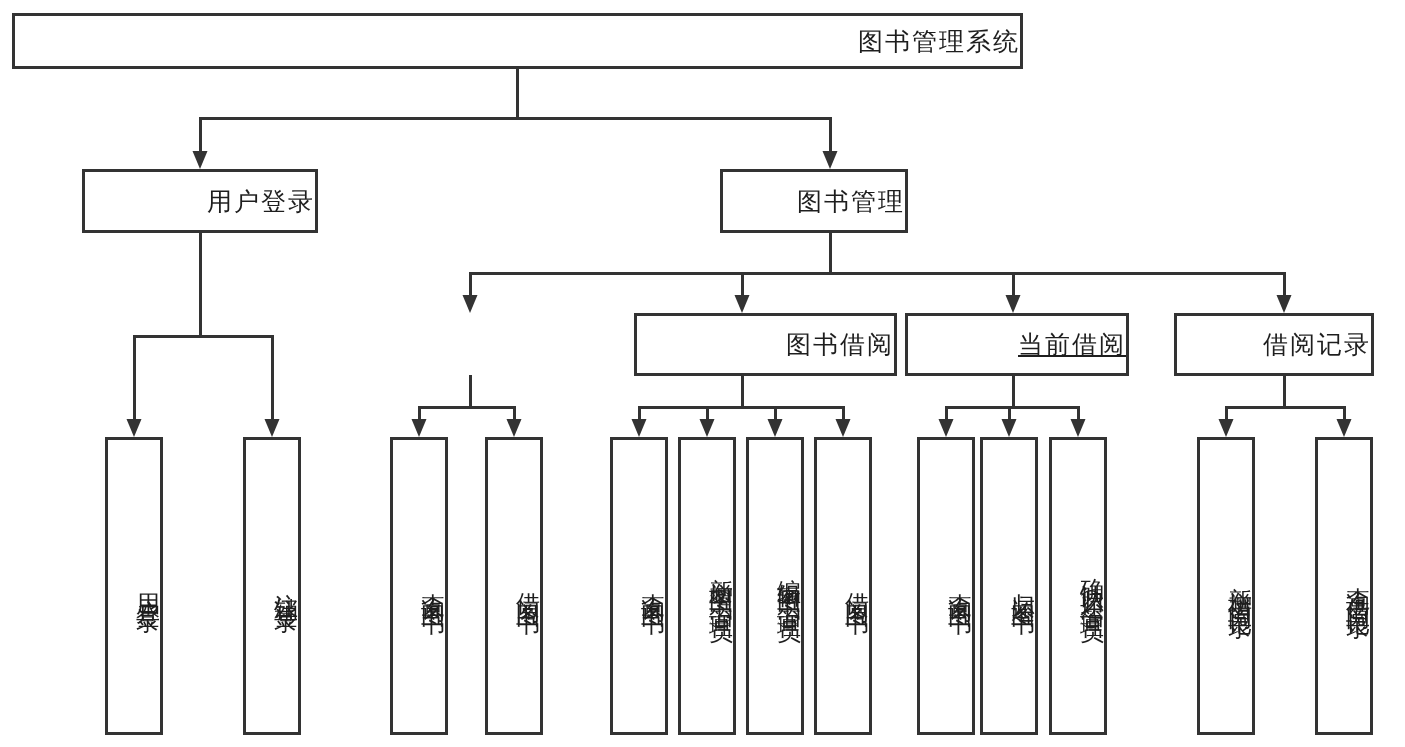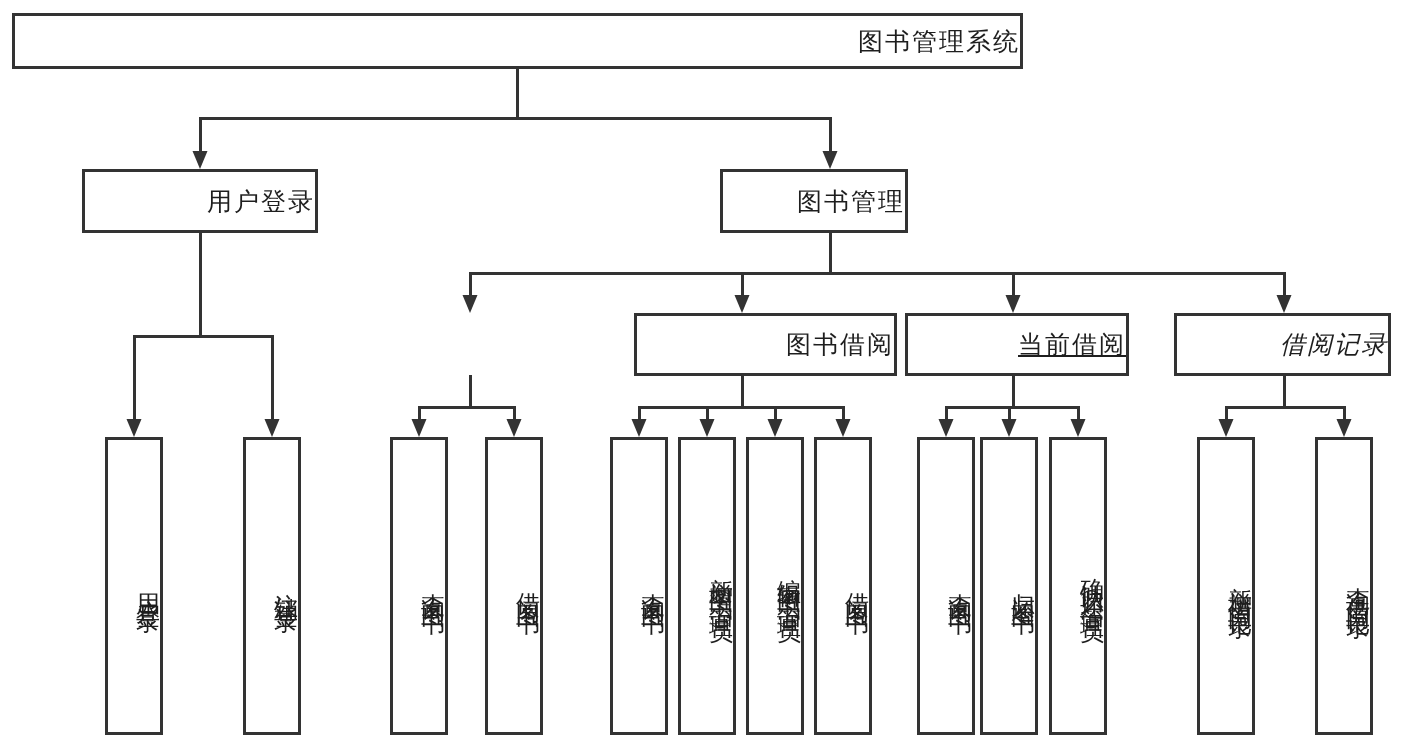--- a/index.html
+++ b/index.html
@@ -54,21 +54,21 @@
 
   
   .n-root  { left: 12px;  top: 13px;  width: 1011px; height: 56px; }
   
   .n-login { left: 82px;  top: 169px; width: 236px; height: 64px; }
   .n-mgmt  { left: 712px; top: 169px; width: 188px; height: 64px; margin-left: 8px; }
   
   .n-rec   { left: 363px;  top: 313px; width: 224px; height: 63px; }
   .n-bor   { left: 634px;  top: 313px; width: 263px; height: 63px; }
   .n-cur   { left: 905px;  top: 313px; width: 224px; height: 63px; text-decoration: underline; }
-  .n-hist  { left: 1174px; top: 313px; width: 217px; height: 63px; font-style: italic; }
+  .n-hist  { left: 1174px; top: 313px; width: 200px; height: 63px; }
   
   .leaf { top: 437px; width: 58px; height: 298px; }
   .l-1  { left: 105px; }
   .l-2  { left: 243px; }
   .l-3  { left: 390px; }
   .l-4  { left: 485px; }
   .l-5  { left: 610px; }
   .l-6  { left: 678px; }
   .l-7  { left: 746px; }
   .l-8  { left: 814px; }

